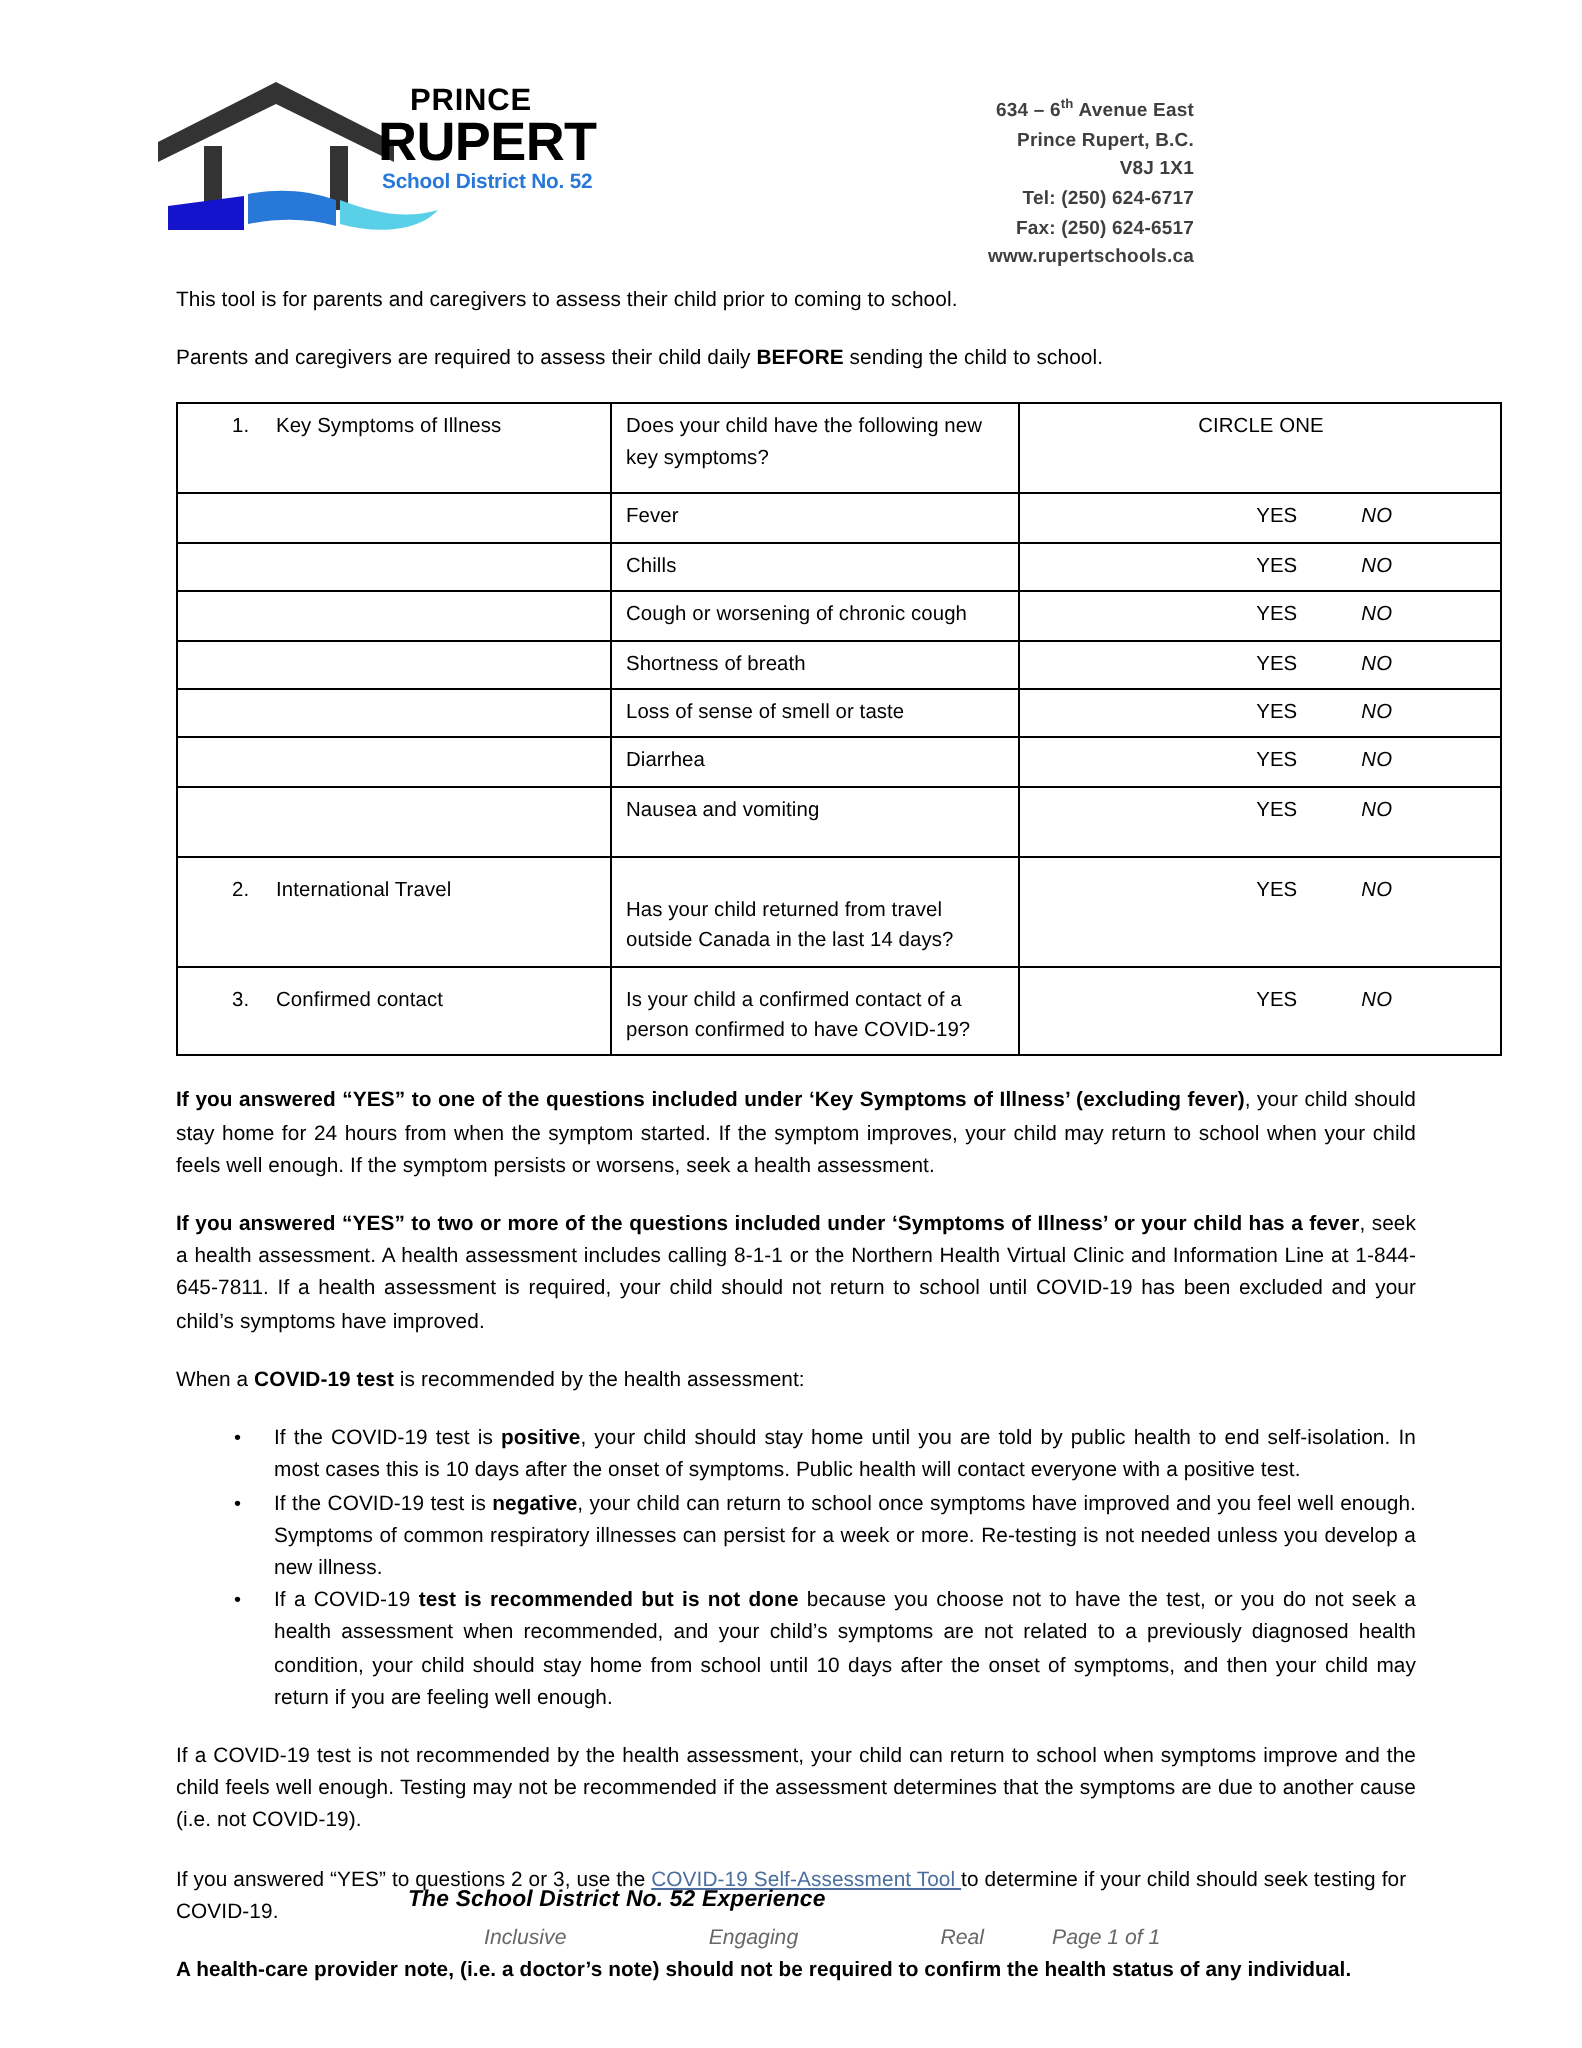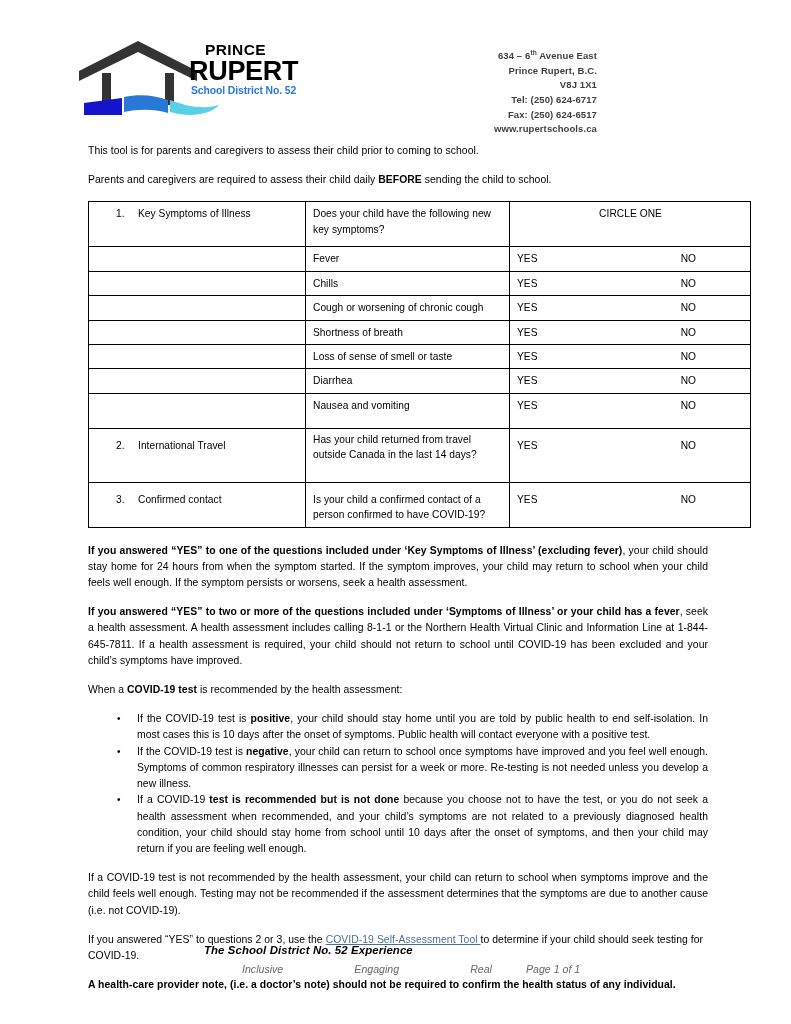--- a/index.html
+++ b/index.html
@@ -98,22 +98,22 @@
   td.c1 { width: 203px; }
   td.c2 { width: 190px; }
   td.c3 { width: 227px; padding-left: 0; padding-right: 0; }
 
   .numrow { display: flex; }
   .numrow .n { width: 42px; flex: none; padding-left: 20px; box-sizing: border-box; }
   .numrow .t { flex: 1; }
 
   .circleone { text-align: center; display: block; }
   .yesno { display: flex; }
-  .yesno .y { width: 58%; text-align: left; }
-  .yesno .nn { width: 42%; text-align: left; padding-left: 32px; box-sizing: border-box; }
+  .yesno .y { width: 58%; text-align: right; }
+  .yesno .nn { width: 42%; text-align: left; padding-left: 32px; box-sizing: border-box; font-style: italic; }
 
   .rowtall td { height: 36px; }
   .rowshort td { padding-top: 2px; padding-bottom: 2px; }
 
   
   ul.bl {
     margin: 0 0 13px 0;
     padding: 0 0 0 0;
     list-style: none;
   }
@@ -315,21 +315,21 @@
             </td>
         </tr>
 
         <tr>
           <td class="c1" style="height:40px; padding-top:9px">
             <div class="numrow">
               <span class="n">2.</span>
               <span class="t">International Travel</span>
             </div>
           </td>
-          <td class="c2" style="padding-top:3px">Has your child returned from travel outside Canada in the last 14 days?</td>
+          <td class="c2" style="padding-top:19px">Has your child returned from travel outside Canada in the last 14 days?</td>
           <td class="c3" style="padding-top:9px">
               <div class="yesno">
                 <span class="y">YES</span>
                 <span class="nn">NO</span>
               </div>
             </td>
         </tr>
 
         <tr>
           <td class="c1" style="height:30px; padding-top:9px">

